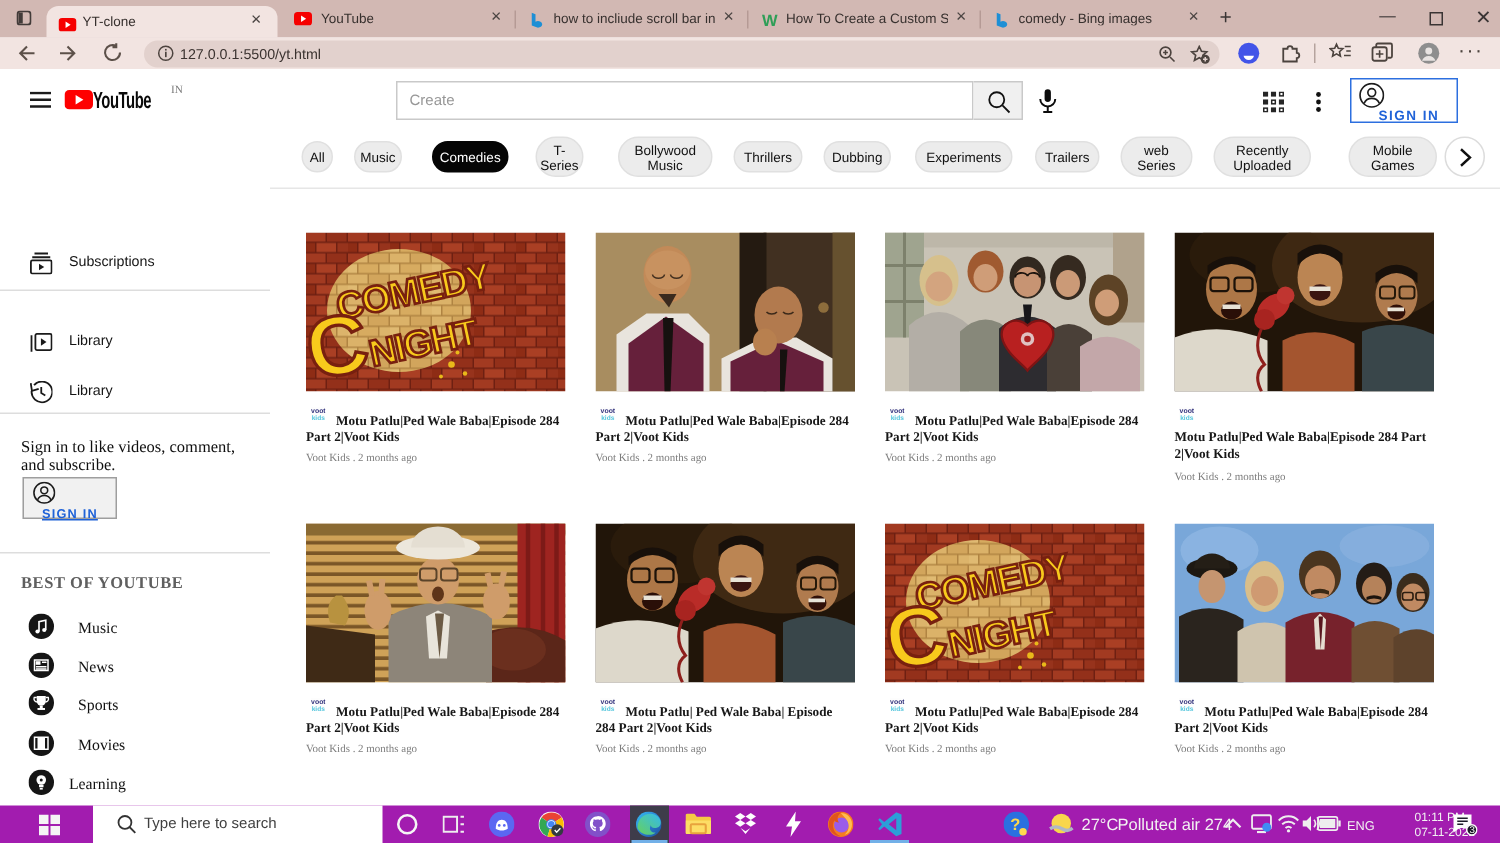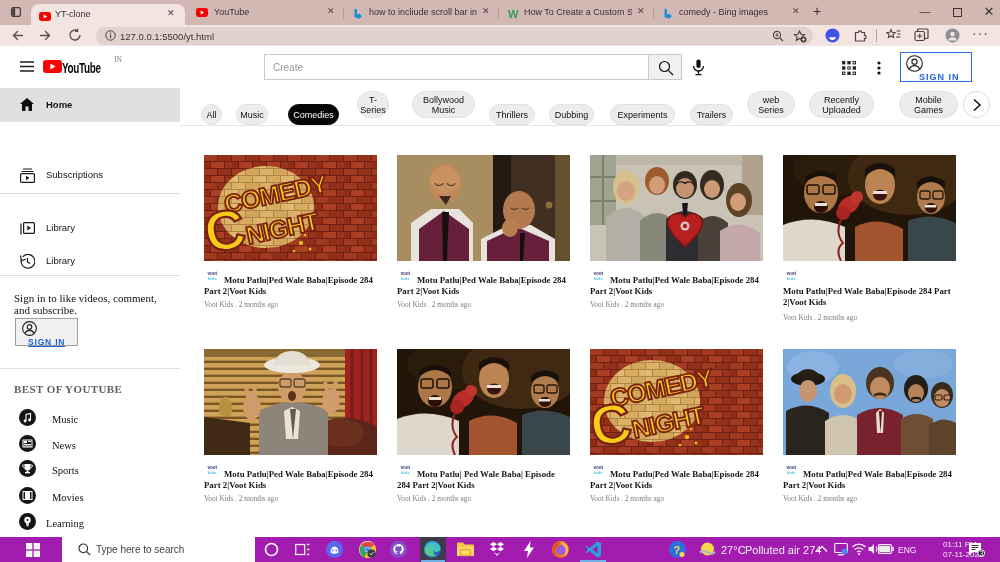--- a/index.html
+++ b/index.html
@@ -35,21 +35,21 @@
 .srow svg { position:absolute; left:20px; top:10px; }
 .srow .lbl { position:absolute; left:46px; top:11px; font-size:9.5px; color:#141414; }
 .sep { position:absolute; left:0; width:180px; height:1px; background:#ddd; }
 .serif { font-family:"Liberation Serif", serif; }
 .bestitem { position:absolute; left:0; width:180px; height:27px; }
 .bestitem svg { position:absolute; left:19px; top:0px; }
 .bestitem .lbl { position:absolute; left:52px; top:5px; font-size:10.5px; color:#111; font-family:"Liberation Serif", serif; }
 
 #chipbar { left:180px; top:88px; width:820px; height:38px; background:#fff; border-bottom:1px solid #e6e6e6; }
 .chip { position:absolute; background:#ececec; border:1px solid #e0e0e0; border-radius:14px; font-size:9px; color:#111; display:flex; align-items:center; justify-content:center; text-align:center; line-height:10px; }
-.chip1 { top:16px; height:21px; }
+.chip1 { top:6px; height:21px; }
 .chip2 { top:3px; height:27px; }
 .chipblack { background:#050505; color:#fff; border-color:#050505; }
 
 .card { position:absolute; width:173px; }
 .card .thumb { width:173px; height:106px; display:block; }
 .vtitle { font-family:Liberation Serif, serif; font-weight:bold; font-size:8.8px; color:#171717; line-height:11.3px; }
 .vmeta { font-family:"Liberation Serif", serif; font-size:7.3px; color:#7d7d7d; margin-top:2px; }
 .avatar { position:absolute; width:10px; height:9px; left:3px; }
 
 #taskbar { left:0; top:537px; width:1000px; height:27px; background:#a21caf; }
@@ -218,26 +218,20 @@
     <svg style="position:absolute;left:5px;top:2px" width="17" height="17" viewBox="0 0 17 17">
         <circle cx="8.5" cy="8.5" r="7.8" fill="none" stroke="#1c1c1c" stroke-width="1.1"></circle>
         <circle cx="8.5" cy="6.7" r="2.6" fill="none" stroke="#1c1c1c" stroke-width="1.1"></circle>
         <path d="M3.4 13.9 a5.6 5.6 0 0 1 10.2 0" fill="none" stroke="#1c1c1c" stroke-width="1.1"></path>
       </svg>
     <span class="txt">SIGN IN</span>
   </div>
 </div>
 
 <div id="sidebar" class="abs">
-  <div class="srow" style="top:0;height:34px;background:#e2e0df">
-    <svg width="14" height="13" viewBox="0 0 14 13">
-        <path d="M7 0 L14 6 H12 V13 H8.5 V8.5 h-3 V13 H2 V6 H0 Z" fill="#0c0c0c"></path>
-      </svg>
-    <span class="lbl" style="font-weight:bold">Home</span>
-  </div>
   <div class="srow" style="top:70px">
     <svg width="15" height="15" viewBox="0 0 15 15">
         <path d="M3 1 h9 M1.5 3.5 h12" stroke="#1a1a1a" stroke-width="1.2"></path>
         <rect x="0.6" y="5.6" width="13.8" height="8.8" rx="1" fill="none" stroke="#1a1a1a" stroke-width="1.2"></rect>
         <path d="M6 7.8 L9.5 10 L6 12.2 Z" fill="#1a1a1a"></path>
       </svg>
     <span class="lbl">Subscriptions</span>
   </div>
   <div class="sep" style="top:105px"></div>
   <div class="srow" style="top:123px">

